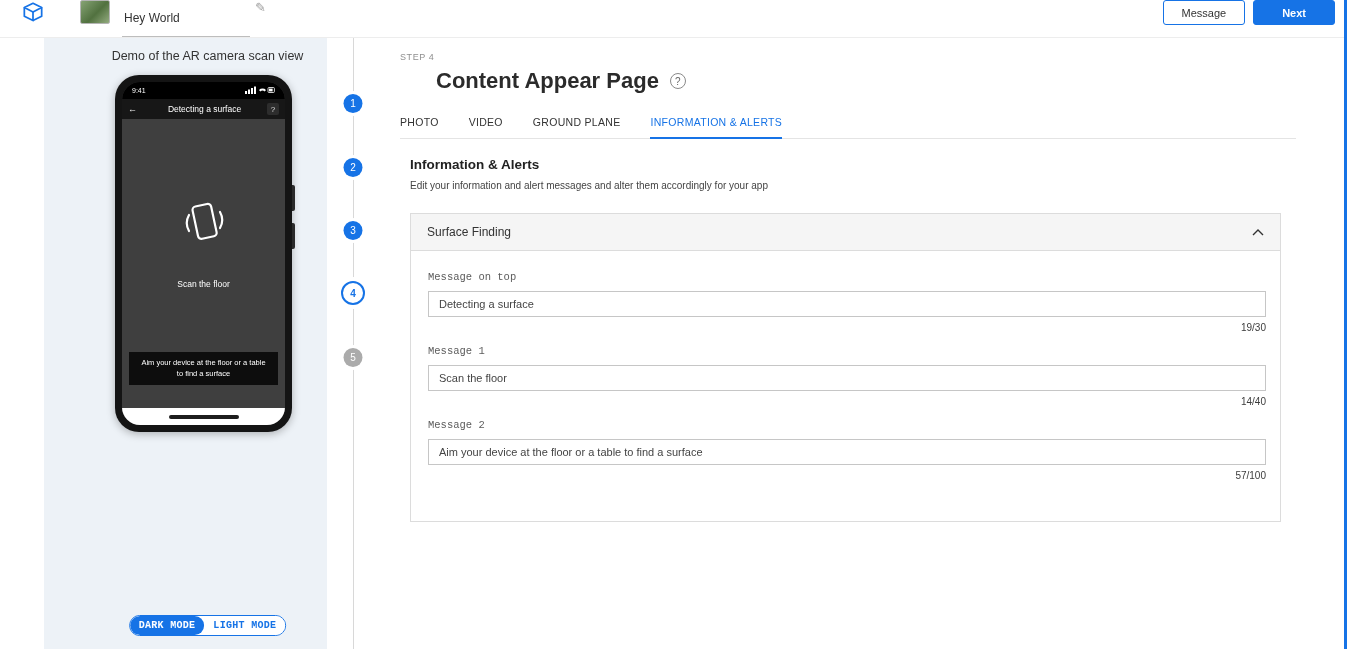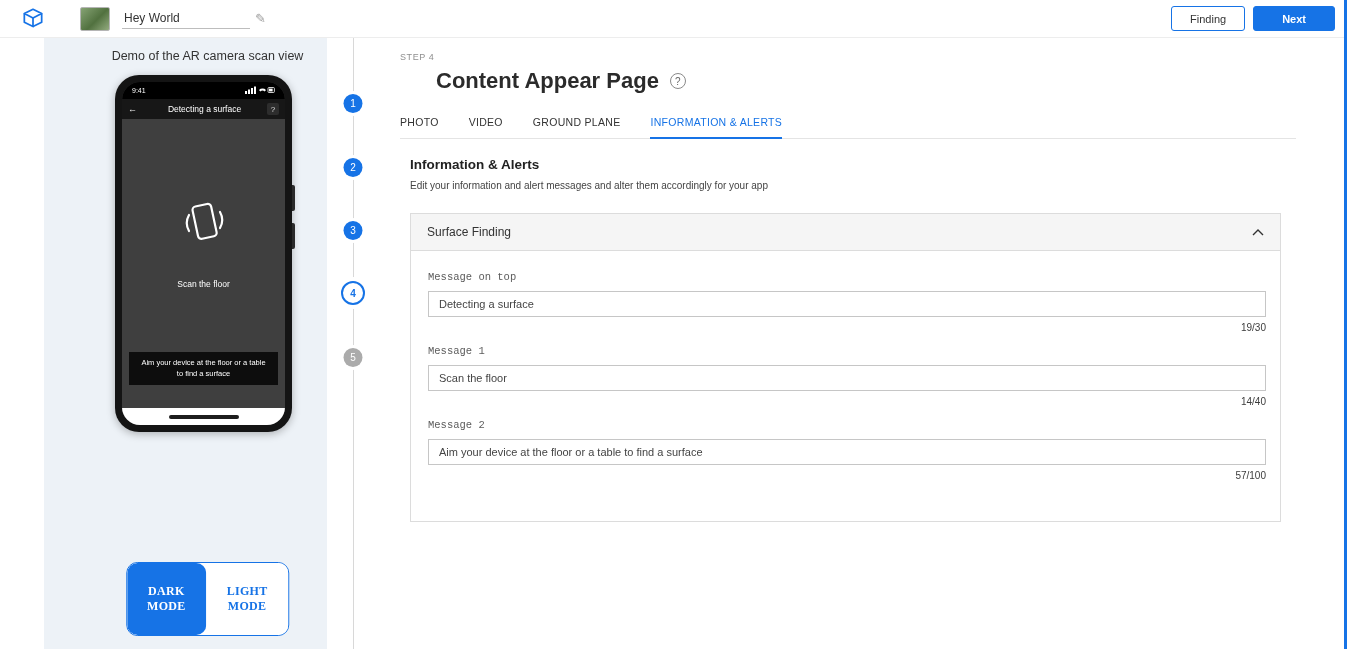--- a/index.html
+++ b/index.html
@@ -1,21 +1,21 @@
 <!DOCTYPE html>
 <html><head>
 <meta charset="utf-8">
 <style>
   * { margin:0; padding:0; box-sizing:border-box; }
   html,body { width:1347px; height:649px; overflow:hidden; background:#fff;
     font-family:"Liberation Sans", sans-serif; position:relative; color:#333; }
 
   
   .topbar { position:absolute; top:0; left:0; width:100%; height:38px; background:#fff;
-    border-bottom:1px solid #ededed; display:flex; align-items:center; z-index:6; }
+    border-bottom:1px solid #ededed; display:flex; z-index:6; }
   .logo { margin-left:20px; width:26px; height:26px; display:flex; align-items:center; }
   .thumb { margin-left:34px; width:30px; height:24px; border:1px solid #b5b5b5; border-radius:2px;
     background:linear-gradient(135deg,#86a374 0%,#51713f 55%,#93ab7f 100%); }
   .project-input { margin-left:12px; width:128px; border:none; border-bottom:1px solid #bdbdbd;
     font-size:12px; color:#333; padding:3px 2px; outline:none; background:transparent;
     font-family:"Liberation Sans",sans-serif; }
   .edit-icon { color:#9e9e9e; font-size:13px; margin-left:5px; }
   .topbar-spacer { flex:1; }
   .btn-prev { height:25px; padding:0 18px; background:#fff; border:1px solid #1673e6; border-radius:3px;
     font-size:11px; color:#333; margin-right:8px; cursor:pointer; font-family:"Liberation Sans",sans-serif; }
@@ -43,22 +43,22 @@
   .scr-body { flex:1; position:relative; }
   .scan-icon { position:absolute; left:50%; top:80px; transform:translateX(-50%); }
   .scan-text { position:absolute; top:160px; width:100%; text-align:center; color:#fff; font-size:8.5px; }
   .hint-box { position:absolute; bottom:40px; left:7px; right:7px; background:rgba(8,8,8,0.9);
     color:#fff; font-size:7.5px; text-align:center; padding:5px 10px; line-height:1.55; }
   .home-bar { position:absolute; bottom:0; left:0; right:0; height:17px; background:#fff;
     display:flex; align-items:center; justify-content:center; }
   .home-line { width:70px; height:4px; background:#1d1d1d; border-radius:2px; }
   .mode-toggle { position:absolute; left:50%; transform:translateX(-50%); bottom:13px; display:flex;
     border:1px solid #1673e6; border-radius:11px; background:#fff; overflow:hidden; }
-  .mode-seg { font-size:12px; font-weight:bold; padding:21px 9px; cursor:pointer; letter-spacing:0.3px;
-    border:none; font-family:Liberation Serif, serif; }
+  .mode-seg { font-size:10px; font-weight:bold; padding:4px 9px; cursor:pointer; letter-spacing:0.3px;
+    border:none; font-family:Liberation Mono, monospace; }
   .mode-dark { background:#1673e6; color:#fff; border-radius:10px; }
   .mode-light { background:#fff; color:#1673e6; }
 
   
   .stepper { position:absolute; left:327px; top:38px; width:56px; height:611px; background:#fff; }
   .step-line { position:absolute; left:26px; top:0; bottom:0; width:1px; background:#d8d8d8; }
   .step { position:absolute; left:26px; transform:translateX(-50%); width:19px; height:19px; border-radius:50%;
     background:#1673e6; color:#fff; font-size:10px; display:flex; align-items:center; justify-content:center;
     cursor:pointer; box-shadow:0 0 0 3px #fff; }
   .step.s1 { top:56px; } .step.s2 { top:120px; } .step.s3 { top:183px; }
@@ -103,21 +103,21 @@
     <svg width="26" height="26" viewBox="0 0 24 24" fill="none" stroke="#1673e6" stroke-width="1.6" stroke-linejoin="round">
       <path d="M12 3 L20 7 L12 11 L4 7 Z"></path>
       <path d="M4 7 V15 L12 19 V11"></path>
       <path d="M20 7 V15 L12 19"></path>
     </svg>
   </div>
   <div class="thumb"></div>
   <input class="project-input" value="Hey World" style="">
   <span class="edit-icon">✎</span>
   <div class="topbar-spacer"></div>
-  <button class="btn-prev">Finding</button>
+  <button class="btn-prev">Message</button>
   <button class="btn-next">Next</button>
 </div>
 
 <div class="sidebar">
   <div class="sidebar-title">Demo of the AR camera scan view</div>
 
   <div class="phone">
     <div class="phone-btn1"></div>
     <div class="phone-btn2"></div>
     <div class="screen">

